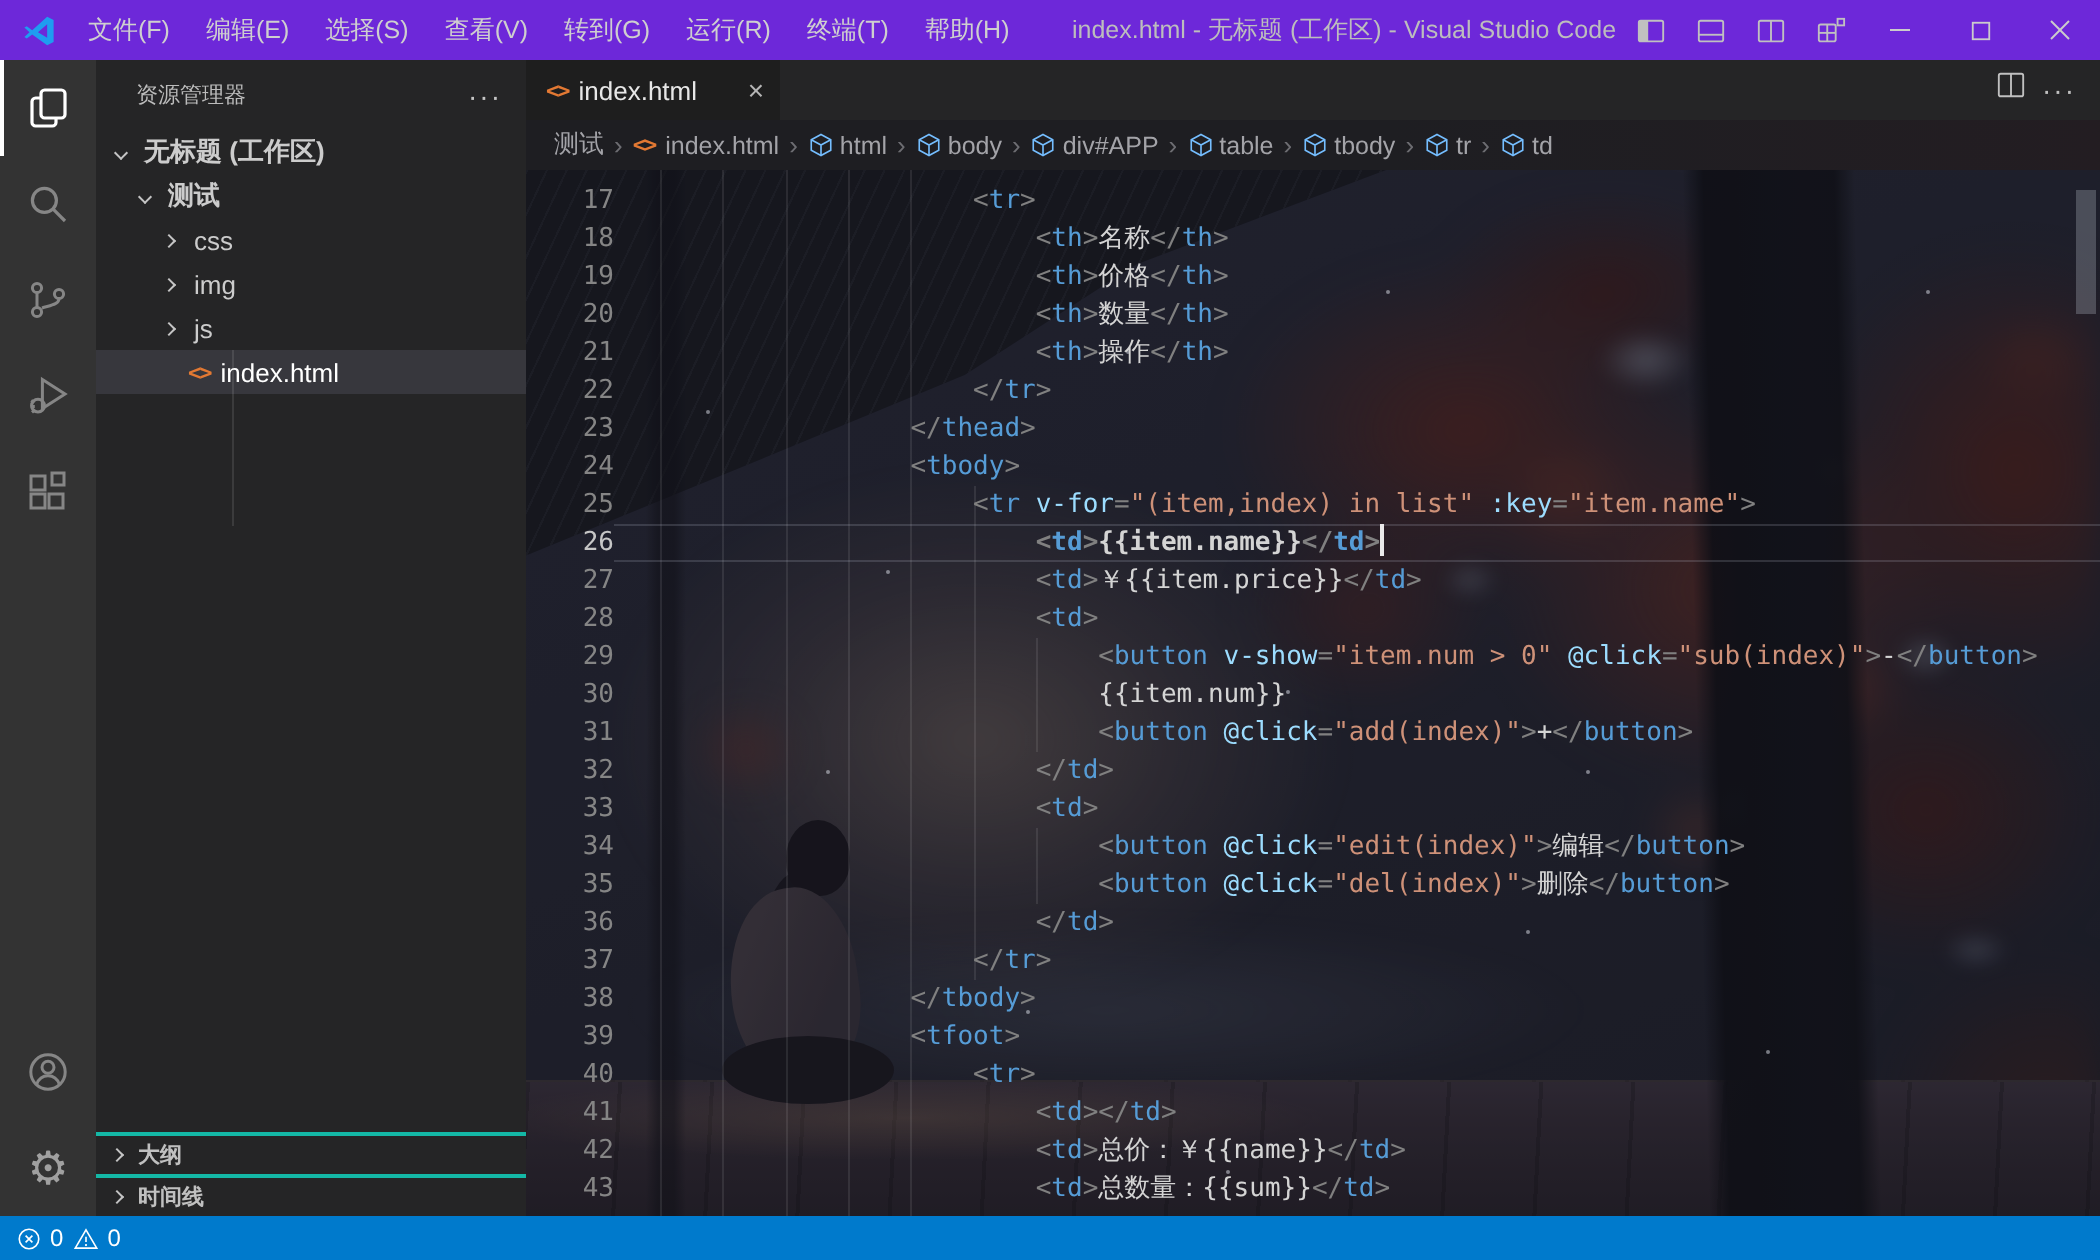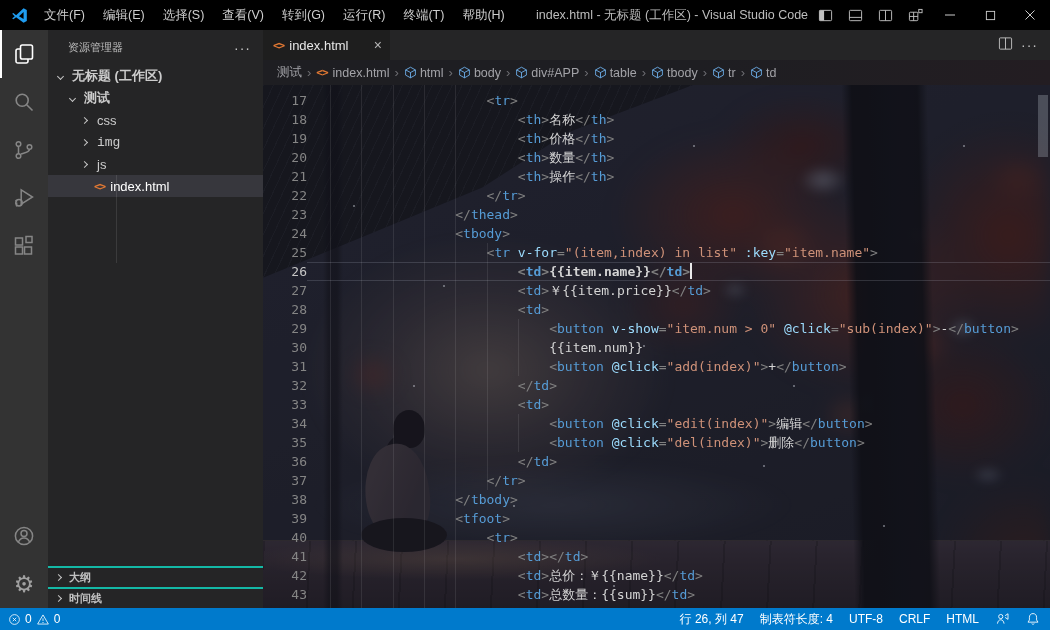--- a/index.html
+++ b/index.html
@@ -1,21 +1,21 @@
 <!DOCTYPE html>
 <html><head>
 <meta charset="utf-8">
 <style>
   * { margin:0; padding:0; box-sizing:border-box; }
   html,body { background:#111; }
   body { font-family:"Liberation Sans", sans-serif; }
   .window { position:relative; width:1050px; height:630px; background:#1e1e1e; overflow:hidden; user-select:none; }
 
   
-  .titlebar { position:relative; height:30px; background:#000000; display:flex; align-items:center; color:#cccccc; }
+  .titlebar { position:relative; height:30px; background:#6d28d9; display:flex; align-items:center; color:#cccccc; }
   .vslogo { width:20px; height:20px; margin:0 6px 0 9px; display:flex; align-items:center; justify-content:center; }
   .menubar { display:flex; height:100%; align-items:center; }
   .menu-item { padding:0 9px; font-size:12.5px; color:#cfcfcf; height:100%; display:flex; align-items:center; cursor:default; }
   .win-title { position:absolute; left:64%; transform:translateX(-50%); font-size:12.5px; color:#bdbdbd; white-space:nowrap; }
   .tb-right { margin-left:auto; display:flex; align-items:center; height:100%; }
   .layout-ico { width:30px; height:100%; display:flex; align-items:center; justify-content:center; color:#c0c0c0; }
   .win-ctrl { width:40px; height:100%; display:flex; align-items:center; justify-content:center; color:#cccccc; font-size:13px; }
   .win-ctrl svg { display:block; }
 
   
@@ -271,21 +271,21 @@
         <span>无标题 (工作区)</span>
       </div>
       <div class="tree-row bold" style="padding-left:18px;">
         <span class="chev down" style="margin:0 9px 0 4px;"></span>
         <span>测试</span>
       </div>
       <div class="tree-row" style="padding-left:30px;">
         <span class="chev right" style="margin:0 10px 0 4px;"></span>
         <span>css</span>
       </div>
-      <div class="tree-row" style="padding-left:30px;font-family:Liberation Mono, monospace;">
+      <div class="tree-row" style="padding-left:30px;">
         <span class="chev right" style="margin:0 10px 0 4px;"></span>
         <span>img</span>
       </div>
       <div class="tree-row" style="padding-left:30px;">
         <span class="chev right" style="margin:0 10px 0 4px;"></span>
         <span>js</span>
       </div>
       <div class="tree-row selected" style="padding-left:46px;">
         <span class="html-ico">&lt;&gt;</span>
         <span>index.html</span>
@@ -539,34 +539,14 @@
           <path d="M5.9 5.9l4.2 4.2M10.1 5.9l-4.2 4.2"></path>
         </svg>
       <span>0</span>
       <svg width="14" height="13" viewBox="0 0 16 16" fill="none" stroke="#ffffff">
           <path d="M8 2.4 14.6 13.6H1.4Z"></path>
           <line x1="8" y1="6.6" x2="8" y2="9.8"></line>
           <circle cx="8" cy="11.7" r="0.7" fill="#ffffff" stroke="none"></circle>
         </svg>
       <span>0</span>
     </span>
-    <span class="st-right">
-      <span class="st-item">行 26, 列 47</span>
-      <span class="st-item">制表符长度: 4</span>
-      <span class="st-item">UTF-8</span>
-      <span class="st-item">CRLF</span>
-      <span class="st-item">HTML</span>
-      <span class="st-item">
-        <svg width="15" height="14" viewBox="0 0 16 16" fill="none" stroke="#ffffff">
-            <circle cx="6" cy="5.2" r="2.4"></circle>
-            <path d="M2.2 13.3c.5-3 1.9-4.4 3.8-4.4s3.3 1.4 3.8 4.4"></path>
-            <path d="M11 4.2l3.3-2.2v6.4L11 6.2"></path>
-          </svg>
-      </span>
-      <span class="st-item">
-        <svg width="14" height="14" viewBox="0 0 16 16" fill="none" stroke="#ffffff">
-            <path d="M8 1.8c-2.6 0-4.1 1.9-4.1 4.2v3.1L2.3 11.6h11.4L12.1 9.1V6c0-2.3-1.5-4.2-4.1-4.2Z"></path>
-            <path d="M6.7 13.2a1.4 1.4 0 0 0 2.6 0"></path>
-          </svg>
-      </span>
-    </span>
   </div>
 </div>
 
 </body></html>

